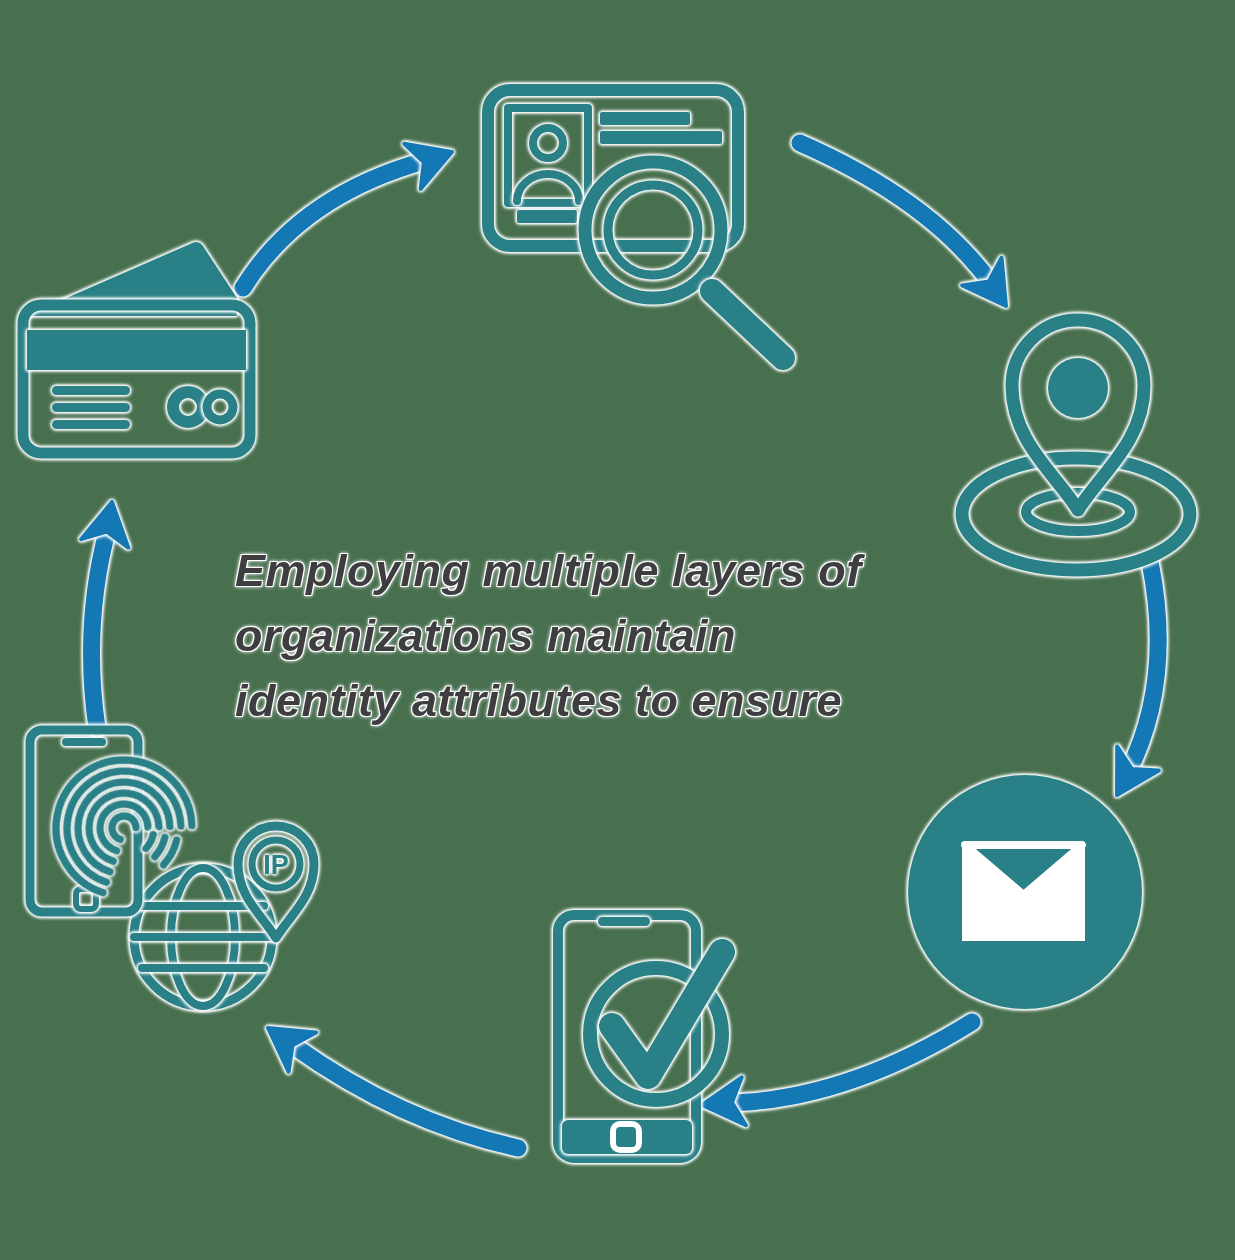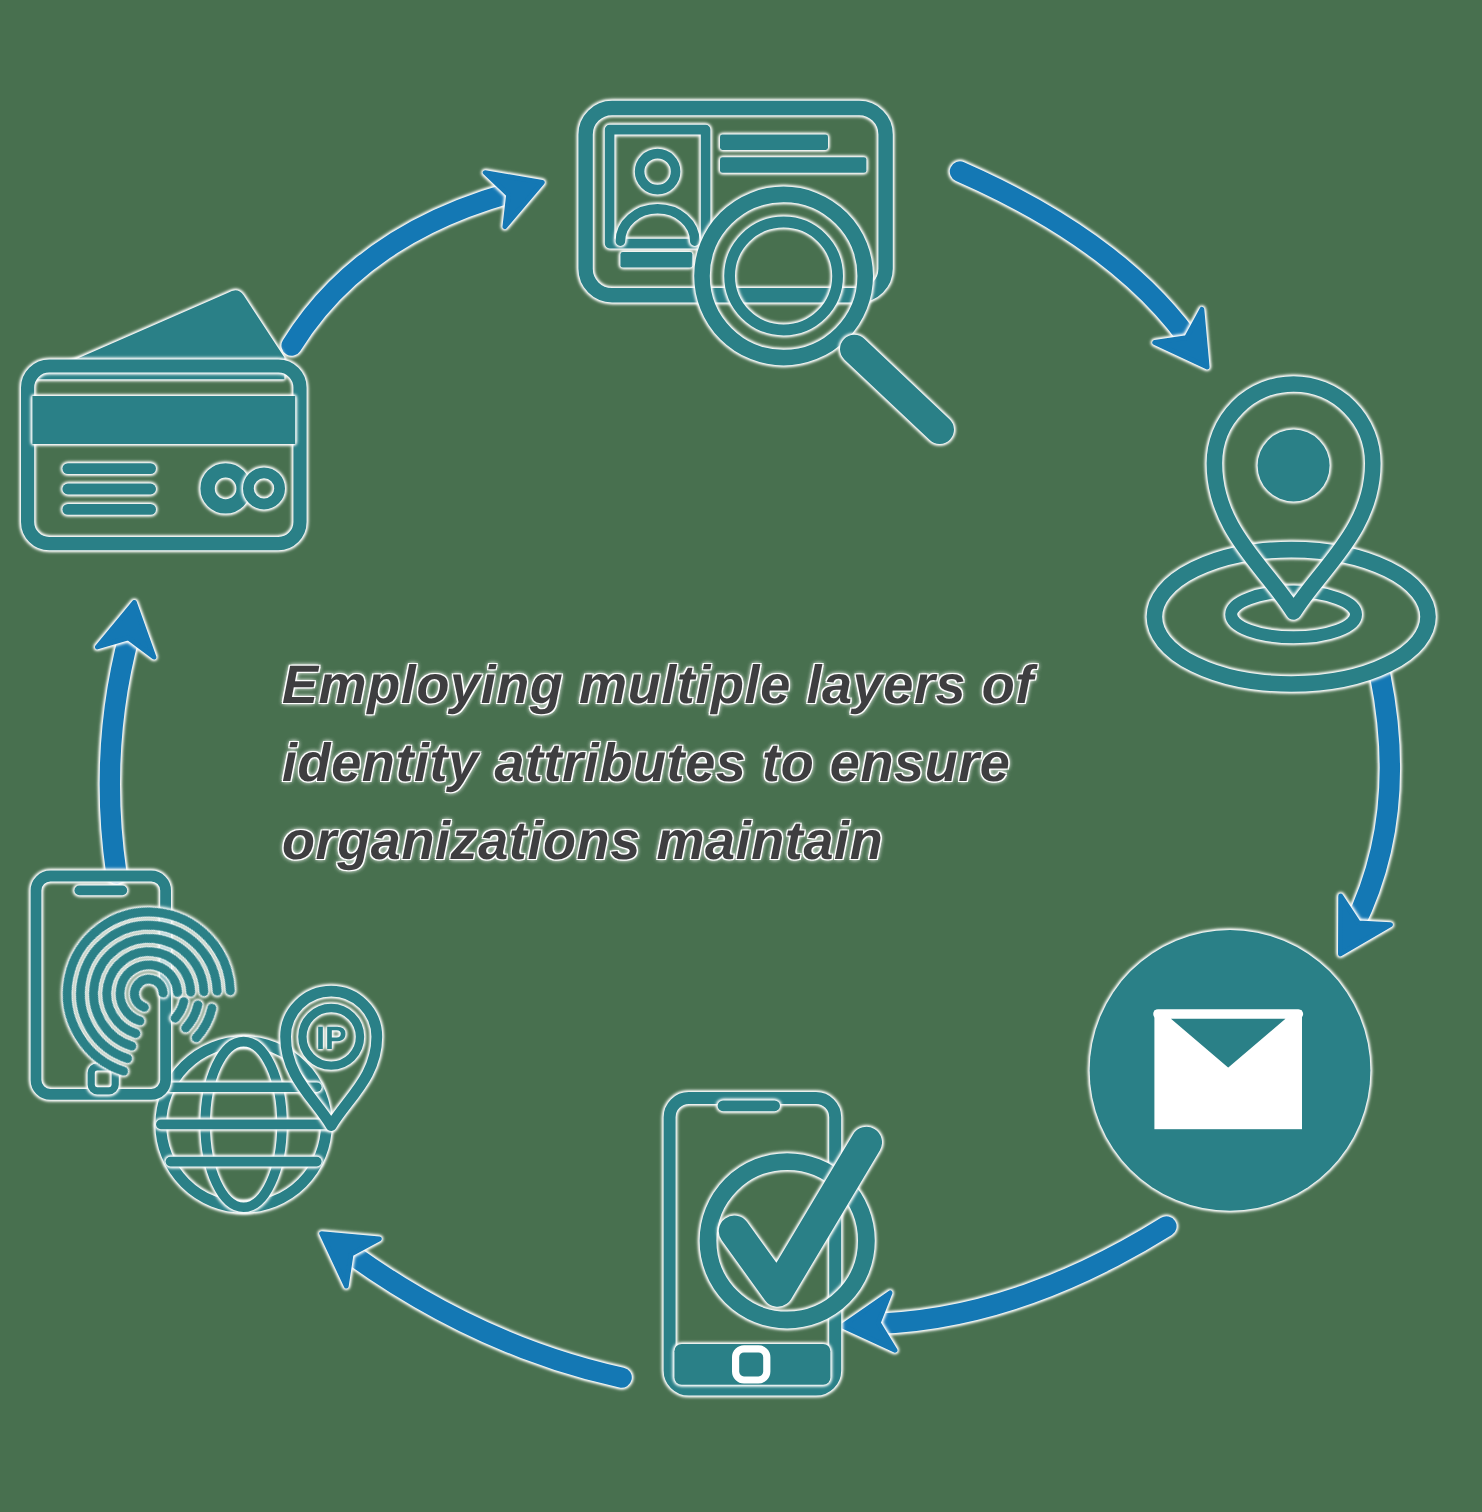--- a/index.html
+++ b/index.html
@@ -156,17 +156,17 @@
         <path class="s halo" stroke-width="7.5" d="M -52.1,43.7 A 68 68 0 1 1 58.9,34"></path>
         <path class="s halo" stroke-width="7.5" d="M 21.2,21.2 A 30 30 0 0 1 7.8,29"></path>
         <path class="s halo" stroke-width="7.5" d="M 29.7,29.7 A 42 42 0 0 1 10.9,40.6"></path>
         <path class="s halo" stroke-width="7.5" d="M 38.2,38.2 A 54 54 0 0 1 14,52.2"></path>
       </g>
     </g>
   </svg>
 
   <div class="center-text">
     <span>Employing multiple layers of</span>
+    <span>organizations maintain</span>
     <span>identity attributes to ensure</span>
-    <span>organizations maintain</span>
   </div>
 
 </div>
 
 </body></html>

